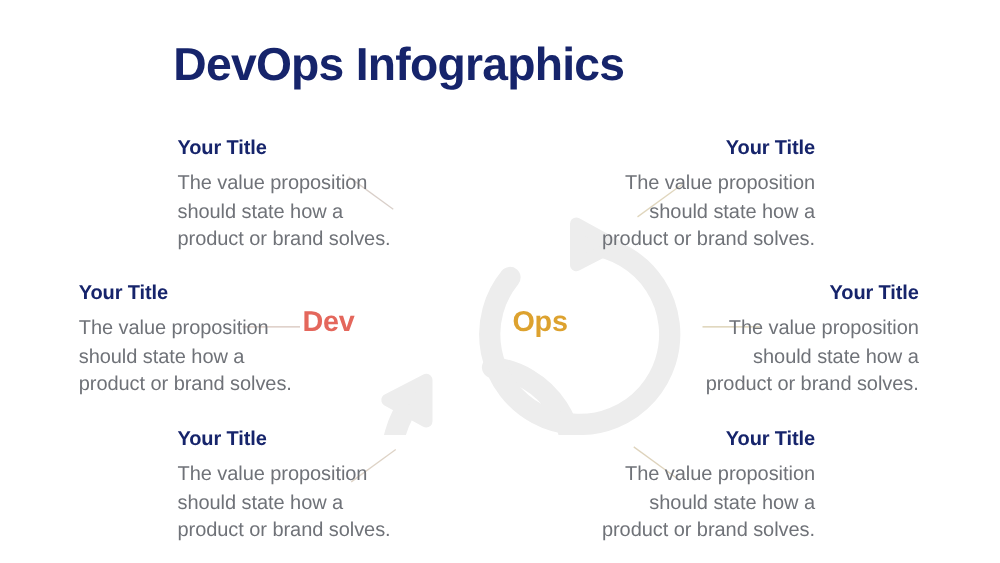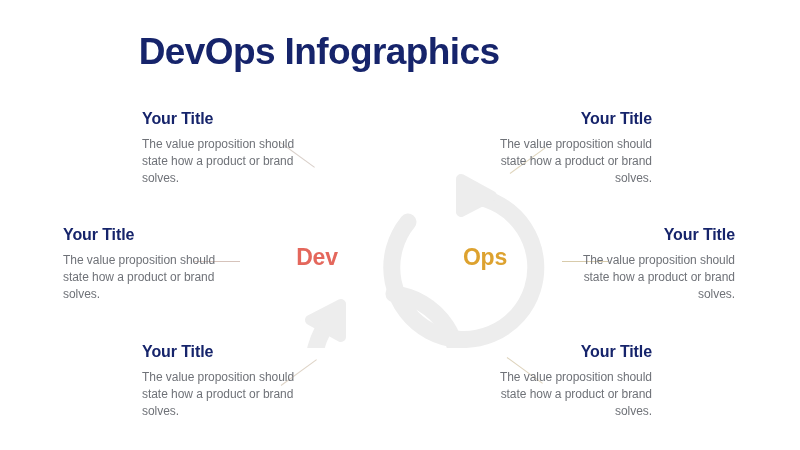--- a/index.html
+++ b/index.html
@@ -51,28 +51,27 @@
     position: absolute;
     font-size: 23px;
     font-weight: bold;
     letter-spacing: -0.2px;
     white-space: nowrap;
   }
   #dev-label {
     left: 0;
     top: 76px;
     width: 150px;
-    text-align: center;
+    text-align: left;
     color: #e4675c;
   }
   #ops-label {
     left: 168px;
     top: 76px;
     width: 150px;
-    text-align: center;
     color: #dda22f;
   }
 
   
   .connector {
     position: absolute;
     transform-origin: 0 50%;
     height: 1px;
   }
 
@@ -82,21 +81,21 @@
     width: 175px;
   }
   .item .item-title {
     font-size: 16px;
     font-weight: bold;
     color: #16246b;
     letter-spacing: -0.1px;
     margin-bottom: 8px;
   }
   .item .item-body {
-    font-size: 12px;
+    font-size: 16px;
     color: #6f7278;
     line-height: 1.42;
     letter-spacing: -0.05px;
   }
   .item.left  { text-align: left; }
   .item.right { text-align: right; }
 </style>
 </head>
 <body>
 

